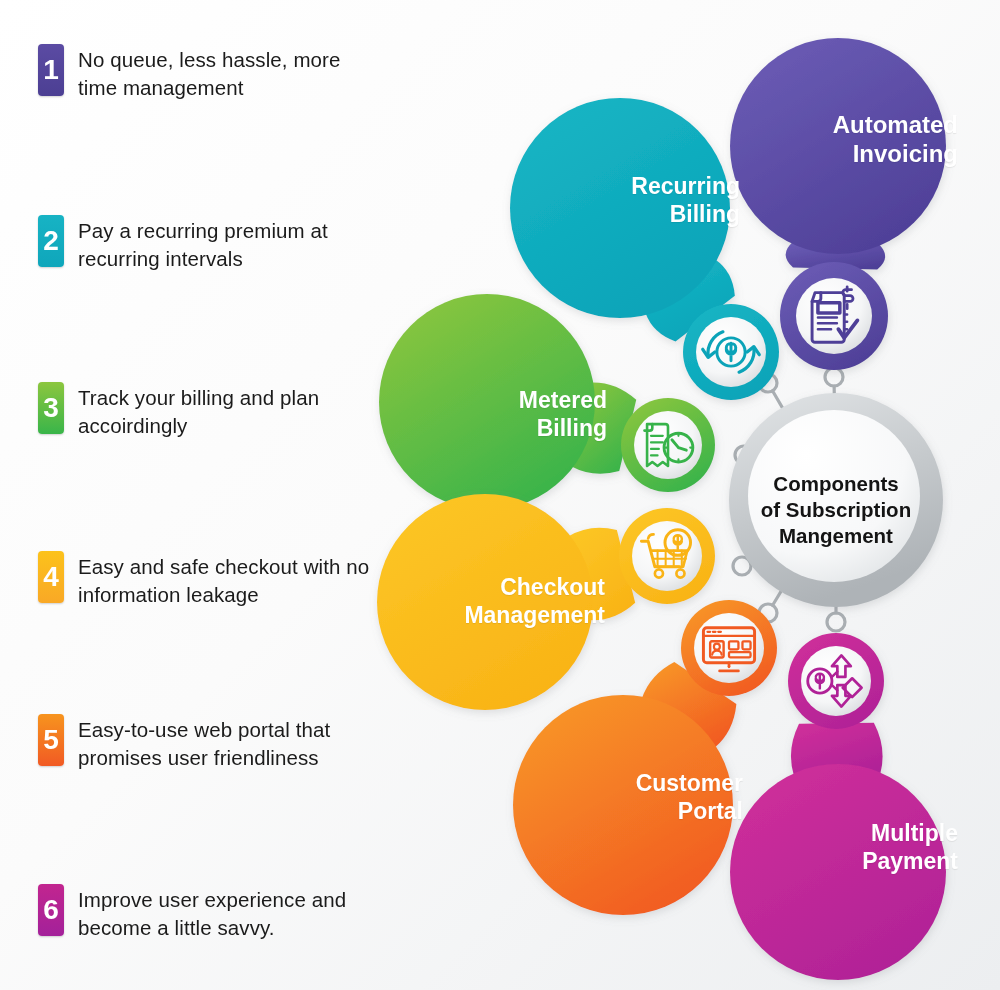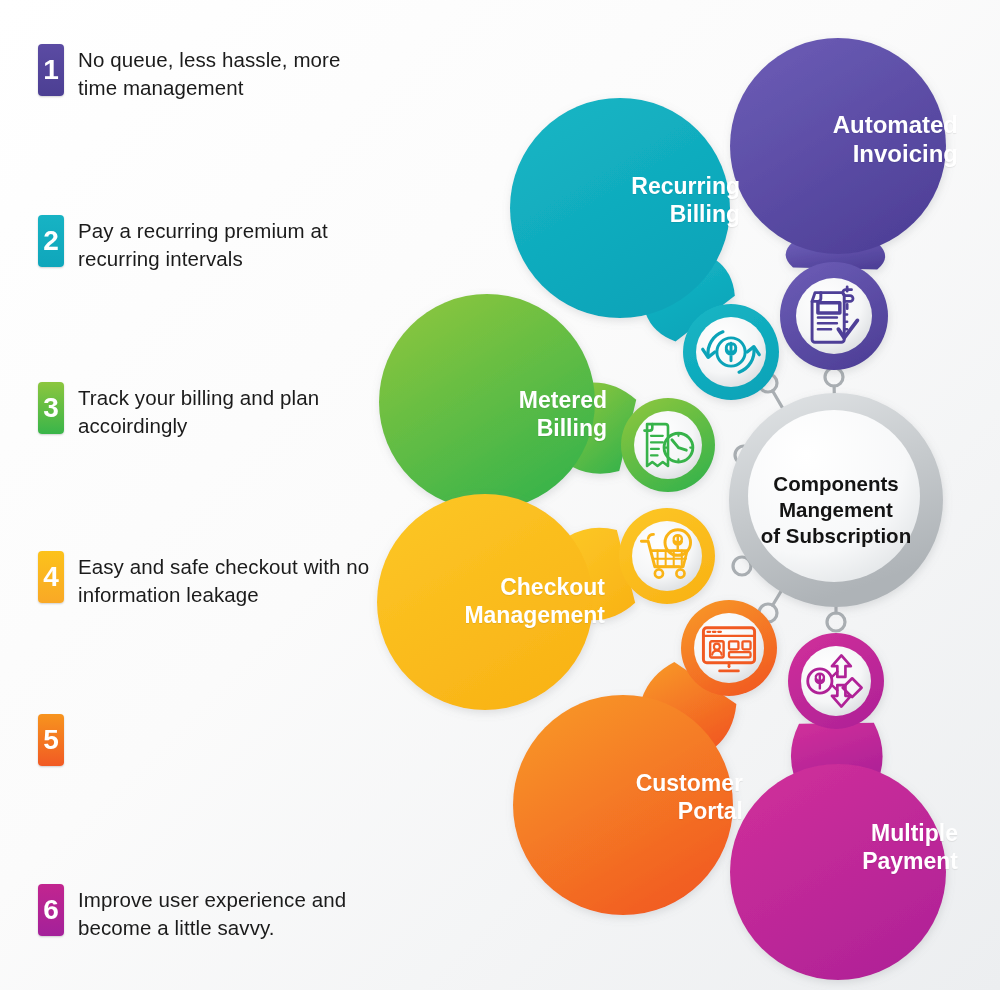--- a/index.html
+++ b/index.html
@@ -225,20 +225,21 @@
       <div class="list-item" style="top: 382px;">
         <div class="num" style="background: linear-gradient(rgb(140, 198, 62), rgb(57, 181, 74));">3</div>
         <div class="itxt">Track your billing and plan accoirdingly</div>
       </div>
       <div class="list-item" style="top: 551px;">
         <div class="num" style="background: linear-gradient(rgb(252, 194, 27), rgb(249, 168, 38));">4</div>
         <div class="itxt">Easy and safe checkout with no information leakage</div>
       </div>
       <div class="list-item" style="top: 714px;">
         <div class="num" style="background: linear-gradient(rgb(247, 148, 30), rgb(241, 90, 36));">5</div>
+        <div class="itxt">Easy-to-use web portal that promises user friendliness</div>
       </div>
       <div class="list-item" style="top: 884px;">
         <div class="num" style="background: linear-gradient(rgb(194, 37, 143), rgb(163, 33, 154));">6</div>
         <div class="itxt">Improve user experience and become a little savvy.</div>
       </div>
     </div>
 
   <div id="label-root">
       <div class="blabel" style="font-size: 24px; width: 240px; left: 718px; top: 110px;">
         <div>Automated</div>
@@ -259,18 +260,18 @@
       <div class="blabel" style="font-size: 23px; width: 240px; left: 503px; top: 769px;">
         <div>Customer</div>
         <div>Portal</div>
       </div>
       <div class="blabel" style="font-size: 23px; width: 240px; left: 718px; top: 819px;">
         <div>Multiple</div>
         <div>Payment</div>
       </div>
       <div class="hublabel" style="width: 200px; left: 736px; top: 458px; margin-top: 13px;">
         <div>Components</div>
+        <div>of Subscription</div>
         <div>Mangement</div>
-        <div>of Subscription</div>
       </div>
     </div>
 
 </div>
 
 </body></html>

